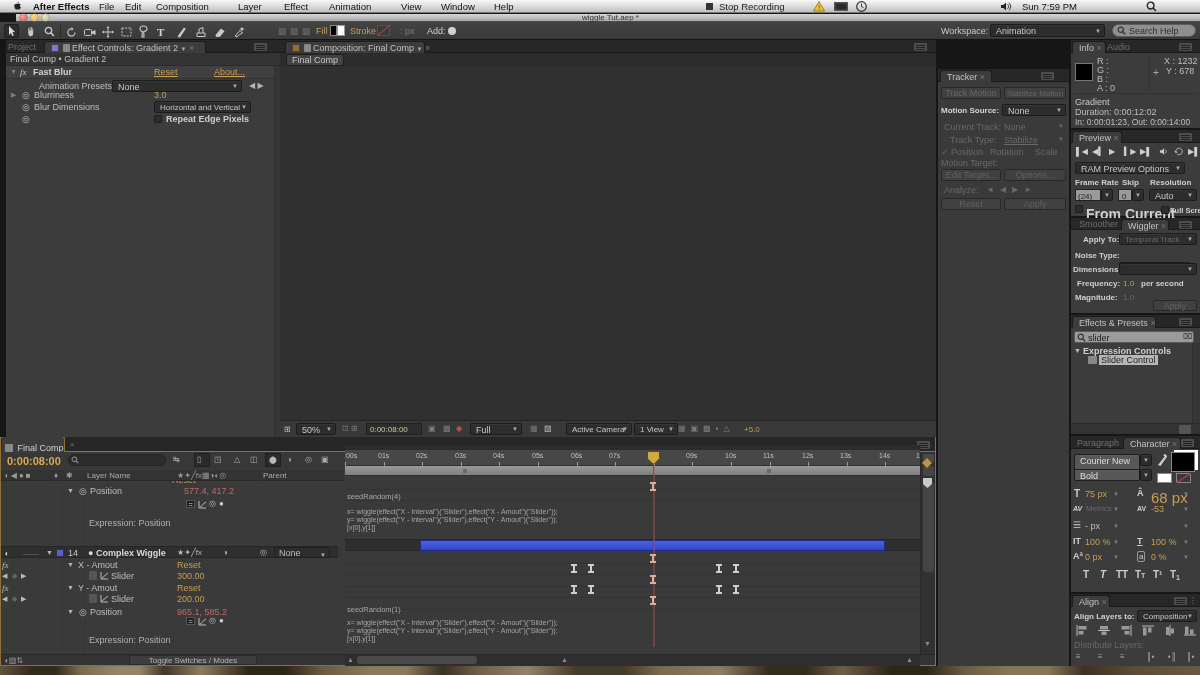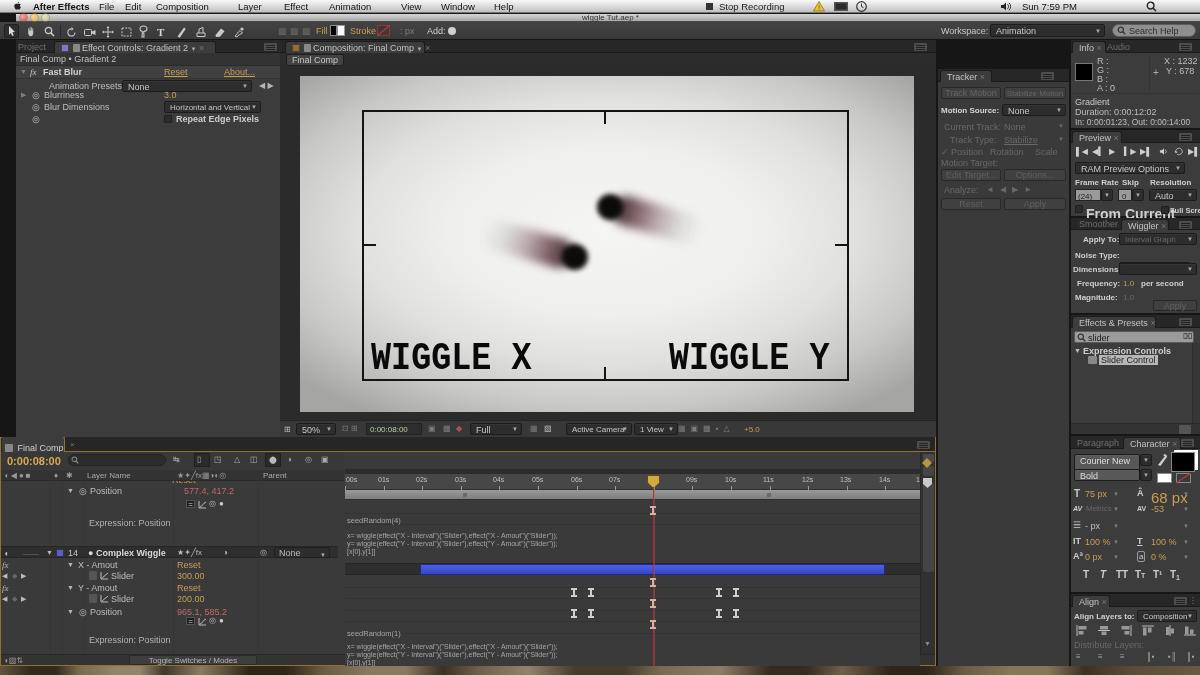--- a/index.html
+++ b/index.html
@@ -134,21 +134,21 @@
   <span class="abs t9" style="left:941px;top:4px;color:#c9c9c9;">Workspace:</span>
   <div class="dd" style="left:990px;top:2px;width:115px;height:13px;"><span style="line-height:13px;">Animation</span><span class="ar" style="top:3px;">▼</span></div>
   <span class="abs" style="left:1112px;top:2px;width:84px;height:13px;background:#8f8f8f;border-radius:7px;border:1px solid #5d5d5d;"></span>
   <svg class="abs" style="left:1117px;top:4px" width="9" height="9" viewBox="0 0 11 11">
       <circle cx="4.6" cy="4.6" r="3.2" fill="none" stroke="#333" stroke-width="1.4"></circle>
       <path d="M7 7l3 3" stroke="#333" stroke-width="1.6"></path>
     </svg>
   <span class="abs" style="left:1129px;top:4px;font-size:9px;color:#2e2e2e;">Search Help</span>
 </div>
 
-<div class="abs" id="ecpanel" style="left:16px;top:40px;width:278px;height:475px;background:#3c3c3c;">
+<div class="abs" id="ecpanel" style="left:6px;top:40px;width:278px;height:475px;background:#3c3c3c;">
   <div class="abs tabbar" style="left:0;top:0;width:278px;height:13px;">
     <span class="abs" style="left:2px;top:2px;font-size:9px;color:#6e6e6e;">Project</span>
     <div class="tab" style="left:38px;width:162px;">
       <span style="display:inline-block;width:8px;height:8px;background:#7a7ad2;border:1px solid #444;vertical-align:-1px;"></span>
       <span style="display:inline-block;width:7px;height:8px;background:#888;border-radius:1px;vertical-align:-1px;margin-left:1px;"></span>
       Effect Controls: Gradient 2 <span style="font-size:6px;color:#aaa;">▼</span> <span style="color:#777;">×</span>
     </div>
     <div class="pmenu" style="left:248px;"></div>
   </div>
   <div class="abs" style="left:0;top:13px;width:278px;height:13px;background:#333;border-bottom:1px solid #2a2a2a;">
@@ -191,38 +191,20 @@
       <span style="display:inline-block;width:8px;height:8px;background:#9a6a28;border:1px solid #444;vertical-align:-1px;"></span>
       <span style="display:inline-block;width:7px;height:8px;background:#888;border-radius:1px;vertical-align:-1px;margin-left:1px;"></span>
       Composition: Final Comp <span style="font-size:6px;color:#aaa;">▼</span> <span style="color:#777;">×</span>
     </div>
     <div class="pmenu" style="left:634px;"></div>
   </div>
   <div class="abs" style="left:0;top:13px;width:656px;height:13px;background:#2c2c2c;">
     <span class="abs" style="left:6px;top:1px;height:12px;background:#424242;border:1px solid #1e1e1e;border-radius:2px;font-size:9px;color:#c5c5c5;padding:0 5px;line-height:11px;">Final Comp</span>
   </div>
 
-  <div class="abs" style="left:0;top:26px;width:656px;height:354px;background:#2b2b2b;">
-    <div class="abs" id="canvas" style="left:20px;top:10px;width:614px;height:336px;background:radial-gradient(ellipse 68% 66% at 50% 46%,#f5f5f3 0%,#efefed 38%,#e0e0de 60%,#c8c8c6 80%,#a5a5a3 100%);">
-
-      <div class="abs" style="left:62px;top:34px;width:487px;height:271px;border:2px solid #141414;"></div>
-      <span class="abs" style="left:304px;top:34px;width:2px;height:14px;background:#141414;"></span>
-      <span class="abs" style="left:304px;top:291px;width:2px;height:14px;background:#141414;"></span>
-      <span class="abs" style="left:62px;top:168px;width:14px;height:2px;background:#141414;"></span>
-      <span class="abs" style="left:535px;top:168px;width:14px;height:2px;background:#141414;"></span>
-
-      <div class="abs" style="left:310px;top:129px;width:95px;height:30px;transform:rotate(16deg);border-radius:15px;background:linear-gradient(90deg,rgba(25,12,14,0.9) 0%,rgba(90,45,55,0.7) 28%,rgba(125,95,105,0.45) 52%,rgba(165,165,168,0.25) 76%,rgba(200,200,200,0) 100%);filter:blur(5px);"></div>
-      <div class="abs" style="left:297px;top:118px;width:26px;height:26px;border-radius:50%;background:#0d0a0a;filter:blur(2.5px);"></div>
-      <div class="abs" style="left:180px;top:153px;width:95px;height:30px;transform:rotate(16deg);border-radius:15px;background:linear-gradient(270deg,rgba(25,12,14,0.9) 0%,rgba(90,45,55,0.7) 28%,rgba(125,95,105,0.45) 52%,rgba(165,165,168,0.25) 76%,rgba(200,200,200,0) 100%);filter:blur(5px);"></div>
-      <div class="abs" style="left:262px;top:168px;width:26px;height:26px;border-radius:50%;background:#0d0a0a;filter:blur(2.5px);"></div>
-
-      <span class="abs" style="left:71px;top:261px;font-family:'Liberation Mono',monospace;font-weight:bold;font-size:38px;color:#0a0a0a;transform:scaleX(0.88);transform-origin:left top;">WIGGLE X</span>
-      <span class="abs" style="left:369px;top:261px;font-family:'Liberation Mono',monospace;font-weight:bold;font-size:38px;color:#0a0a0a;transform:scaleX(0.88);transform-origin:left top;">WIGGLE Y</span>
-    </div>
-  </div>
 
   <div class="abs" style="left:0;top:380px;width:656px;height:17px;background:#383838;border-top:1px solid #242424;">
     <span class="abs t8" style="left:4px;top:4px;">⊞</span>
     <div class="dd" style="left:16px;top:2px;width:40px;height:12px;"><span style="line-height:12px;">50%</span><span class="ar" style="top:2px;">▼</span></div>
     <span class="abs t8 dim" style="left:62px;top:3px;">⊡&nbsp;⊞</span>
     <span class="abs" style="left:86px;top:2px;width:56px;height:12px;background:#2d2d2d;border:1px solid #222;"></span>
     <span class="abs" style="left:90px;top:4px;font-size:8px;color:#b9cf9e;">0:00:08:00</span>
     <span class="abs t8 dim" style="left:148px;top:3px;">▣</span>
     <span class="abs t8 dim" style="left:163px;top:3px;">▩</span>
     <span class="abs" style="left:176px;top:3px;font-size:8px;color:#b05050;">◆</span>
@@ -325,21 +307,21 @@
     <span class="abs" style="left:99px;top:76px;font-size:7.5px;color:#cfcfcf;font-weight:bold;white-space:nowrap;">Full Screen</span>
   </div>
 
   <div class="abs" style="left:0;top:178px;width:129px;height:95px;background:#3c3c3c;">
     <div class="abs tabbar" style="left:0;top:0;width:129px;height:12px;">
       <span class="abs" style="left:8px;top:1px;font-size:9px;color:#6e6e6e;">Smoother</span>
       <div class="tab" style="left:50px;width:48px;height:11px;">Wiggler <span style="color:#777;">×</span></div>
       <div class="pmenu" style="left:108px;"></div>
     </div>
     <span class="abs" style="left:12px;top:17px;font-size:8px;color:#cfcfcf;font-weight:bold;">Apply To:</span>
-    <div class="dd" style="left:48px;top:15px;width:78px;height:12px;"><span class="dis" style="line-height:12px;font-size:8px;">Interval Graph</span><span class="ar dis" style="top:2px;">▼</span></div>
+    <div class="dd" style="left:48px;top:15px;width:78px;height:12px;"><span class="dis" style="line-height:12px;font-size:8px;">Temporal Track</span><span class="ar dis" style="top:2px;">▼</span></div>
     <span class="abs" style="left:4px;top:33px;font-size:8px;color:#cfcfcf;font-weight:bold;">Noise Type:</span>
     <div class="dd" style="left:48px;top:44px;width:72px;height:12px;"><span style="line-height:12px;">Smooth</span><span class="ar" style="top:2px;">▼</span></div>
     <span class="abs" style="left:2px;top:47px;font-size:8px;color:#cfcfcf;font-weight:bold;">Dimensions:</span>
     <div class="dd" style="left:48px;top:45px;width:78px;height:12px;">
         <span class="ar" style="top:2px;">▼</span>
       </div>
     <span class="abs" style="left:6px;top:61px;font-size:8px;color:#cfcfcf;font-weight:bold;">Frequency:</span>
     <span class="abs gold" style="left:52px;top:61px;font-size:8px;">1.0</span>
     <span class="abs" style="left:70px;top:61px;font-size:8px;color:#cfcfcf;font-weight:bold;">per second</span>
     <span class="abs" style="left:4px;top:75px;font-size:8px;color:#cfcfcf;font-weight:bold;">Magnitude:</span>
@@ -611,21 +593,21 @@
     <span class="abs" style="left:3px;top:1px;font-size:8px;color:#999;">◖▨⇅</span>
     <span class="abs" style="left:128px;top:0px;width:128px;height:10px;background:#3e3e3e;border:1px solid #2a2a2a;border-radius:2px;font-size:8px;color:#b5b5b5;text-align:center;line-height:9px;">Toggle Switches / Modes</span>
 
     <span class="abs" style="left:344px;top:0px;width:575px;height:11px;background:#2e2e2e;"></span>
     <span class="abs" style="left:346px;top:1px;font-size:7px;color:#888;">▲</span>
     <span class="abs" style="left:356px;top:1px;width:120px;height:8px;background:#4a4a4a;border-radius:3px;"></span>
     <span class="abs" style="left:560px;top:1px;font-size:7px;color:#888;">▲</span>
     <span class="abs" style="left:905px;top:1px;font-size:7px;color:#888;">▲</span>
   </div>
 
-  <div class="abs" id="graph" style="left:344px;top:32px;width:575px;height:202px;background:#3a3a3a;overflow:hidden;">
+  <div class="abs" id="graph" style="left:344px;top:8px;width:575px;height:202px;background:#3a3a3a;overflow:hidden;">
 
     <div class="abs" style="left:0;top:0;width:575px;height:5px;background:#2c2c2c;"></div>
     <div class="abs" style="left:0;top:5px;width:575px;height:16px;background:#474747;border-bottom:1px solid #2e2e2e;">
       <span class="abs" style="left:-1px;top:2px;font-size:7px;color:#c0c0c0;">:00s</span>
       <span class="abs" style="left:33px;top:2px;font-size:7px;color:#c0c0c0;">01s</span>
       <span class="abs" style="left:71px;top:2px;font-size:7px;color:#c0c0c0;">02s</span>
       <span class="abs" style="left:110px;top:2px;font-size:7px;color:#c0c0c0;">03s</span>
       <span class="abs" style="left:148px;top:2px;font-size:7px;color:#c0c0c0;">04s</span>
       <span class="abs" style="left:187px;top:2px;font-size:7px;color:#c0c0c0;">05s</span>
       <span class="abs" style="left:226px;top:2px;font-size:7px;color:#c0c0c0;">06s</span>

